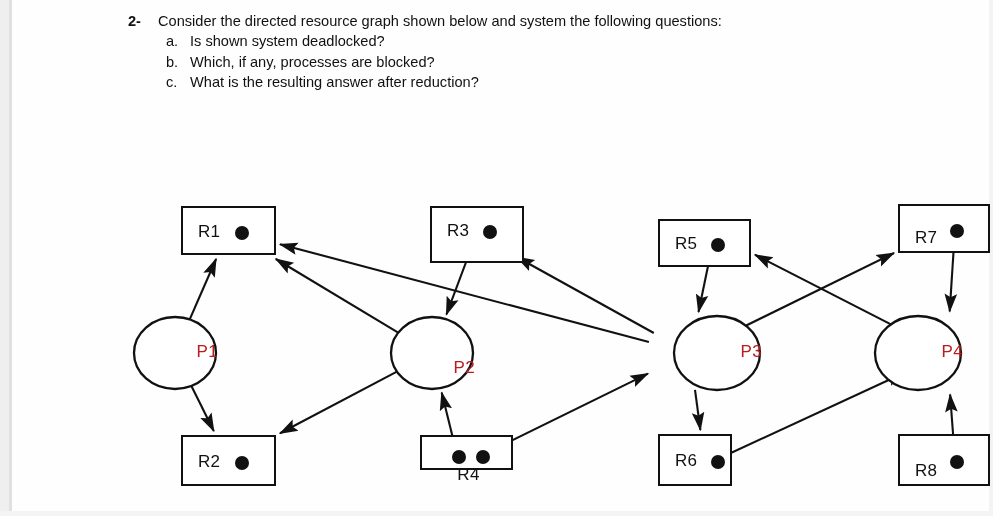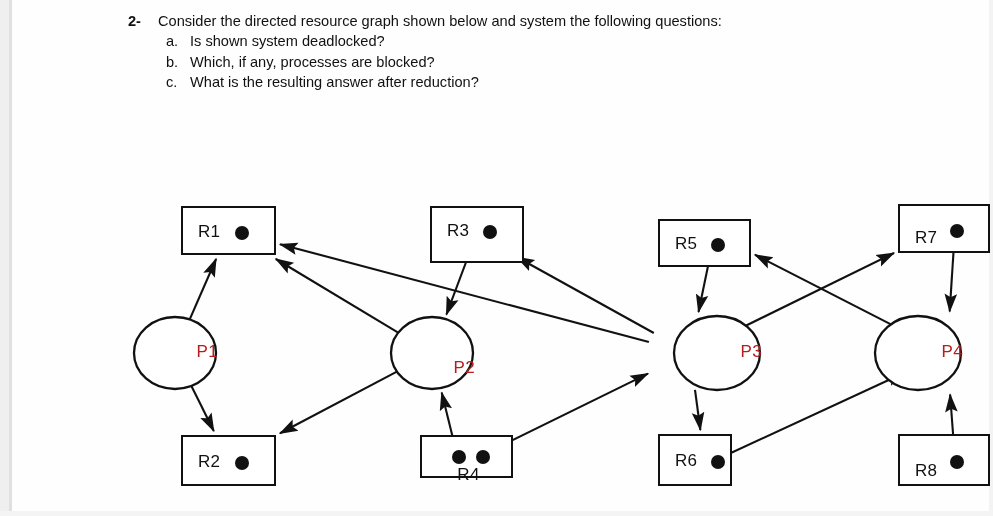--- a/index.html
+++ b/index.html
@@ -94,21 +94,21 @@
           <div class="token" style="left: 51.9px; top: 17.5px;"></div>
         </div>
         <div class="node-box" style="left: 181px; top: 435px; width: 95px; height: 51px; padding-left: 48px;">
           <div class="node-lbl" style="left: 15px; top: 14.5px;">R2</div>
           <div class="token" style="left: 51.9px; top: 18.5px;"></div>
         </div>
         <div class="node-box" style="left: 430px; top: 206px; width: 94px; height: 57px;">
           <div class="node-lbl" style="left: 15px; top: 12.5px;">R3</div>
           <div class="token" style="left: 51.28px; top: 16.5px;"></div>
         </div>
-        <div class="node-box" style="left: 420px; top: 435px; width: 93px; height: 43px;">
+        <div class="node-box" style="left: 420px; top: 435px; width: 93px; height: 35px;">
           <div class="node-lbl" style="left: 0px; width: 93px; text-align: center; top: 28px;">R4</div>
           <div class="token" style="left: 30.2px; top: 13.4px;"></div>
           <div class="token" style="left: 54.38px; top: 13.4px;"></div>
         </div>
         <div class="node-box" style="left: 658px; top: 219px; width: 93px; height: 48px; padding-left: 29px;">
           <div class="node-lbl" style="left: 15px; top: 13px;">R5</div>
           <div class="token" style="left: 50.66px; top: 17px;"></div>
         </div>
         <div class="node-box" style="left: 658px; top: 434px; width: 74px; height: 52px;">
           <div class="node-lbl" style="left: 15px; top: 15px;">R6</div>

